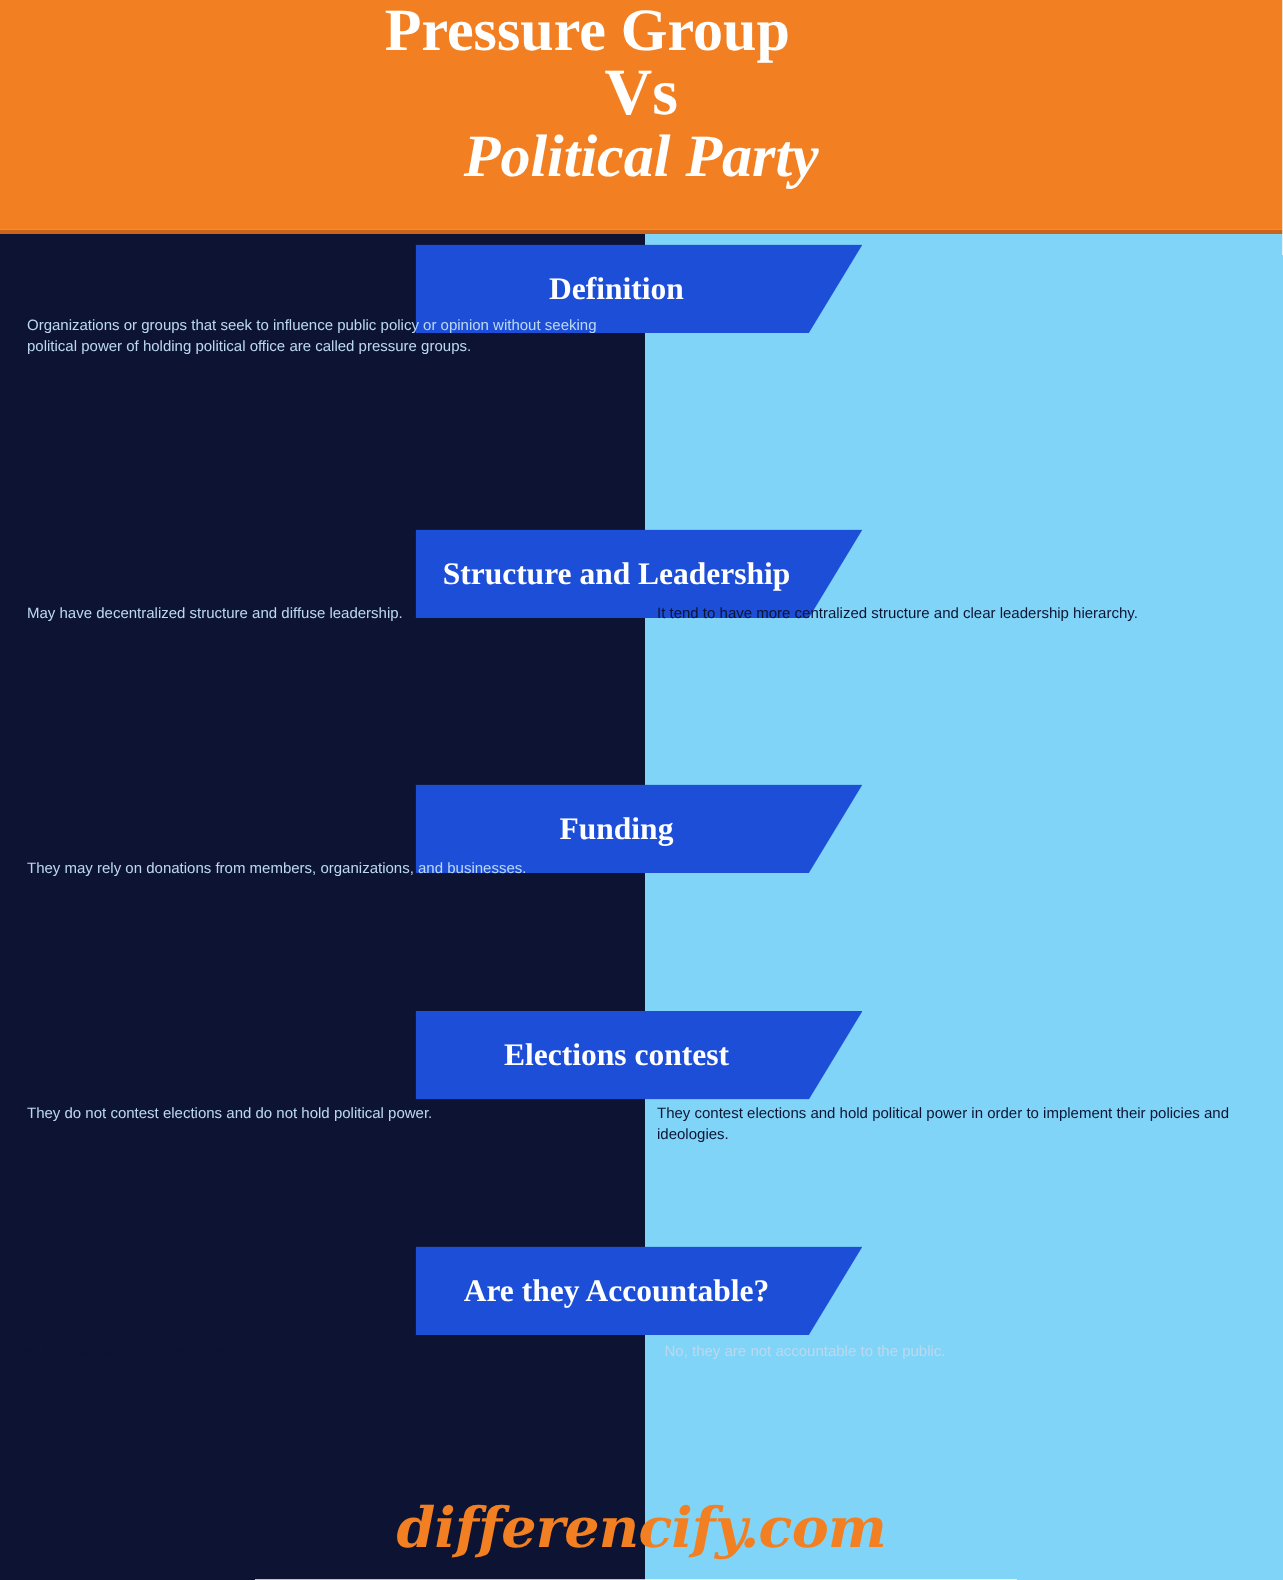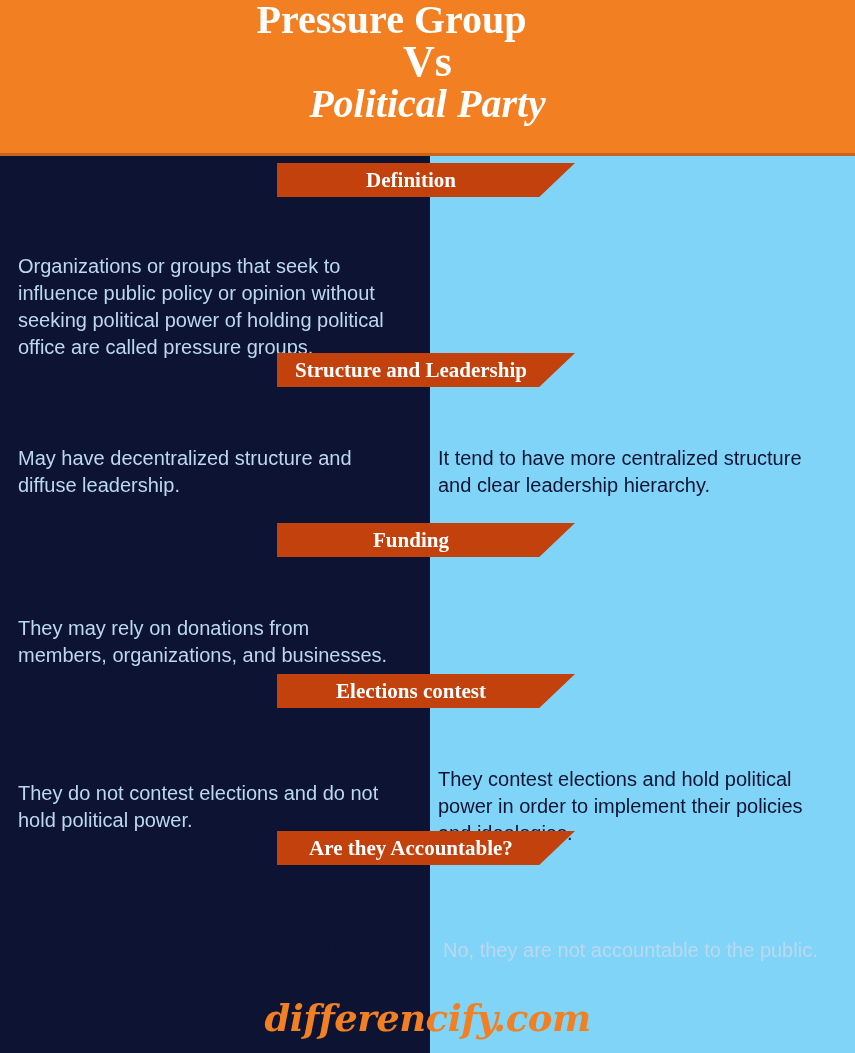--- a/index.html
+++ b/index.html
@@ -97,22 +97,22 @@
     position: absolute;
     left: 0;
     width: 855px;
   }
 
   .ribbon {
     position: absolute;
     left: 277px;
     top: 0;
     width: 298px;
-    height: 34px;
-    background: #c2410c;
+    height: 59px;
+    background: #1d4ed8;
     -webkit-clip-path: polygon(0 0, 100% 0, 88% 100%, 0 100%);
     clip-path: polygon(0 0, 100% 0, 88% 100%, 0 100%);
     display: flex;
     align-items: center;
     justify-content: center;
     box-sizing: border-box;
     padding-right: 30px;
   }
   .ribbon-label {
     font-family: "Liberation Serif", "DejaVu Serif", serif;
@@ -125,23 +125,22 @@
 
   .row-body {
     position: absolute;
     left: 0;
     top: 41px;
     width: 855px;
     display: flex;
   }
   .cell {
     box-sizing: border-box;
-    font-size: 20px;
+    font-size: 10px;
     line-height: 1.35;
-    margin-top: 42px;
   }
   .cell-left {
     width: 430px;
     padding: 0 30px 0 18px;
     color: #bcd8ef;
   }
   .cell-right {
     width: 425px;
     padding: 0 22px 0 8px;
     color: #0d1433;
@@ -213,21 +212,21 @@
     </div>
     <div class="row-body" style="top:50px;">
       <div class="cell cell-left">They may rely on donations from members, organizations, and businesses.</div>
     </div>
   </div>
 
   <div class="section" style="top:674px;">
     <div class="ribbon">
       <span class="ribbon-label">Elections contest</span>
     </div>
-    <div class="row-body" style="top:50px;align-items:center;">
+    <div class="row-body" style="top:62px;">
       <div class="cell cell-left">They do not contest elections and do not hold political power.</div>
       <div class="cell cell-right">They contest elections and hold political power in order to implement their policies and ideologies.</div>
     </div>
   </div>
 
   <div class="section" style="top:831px;">
     <div class="ribbon">
       <span class="ribbon-label">Are they Accountable?</span>
     </div>
     <div class="row-body" style="top:64px;">

